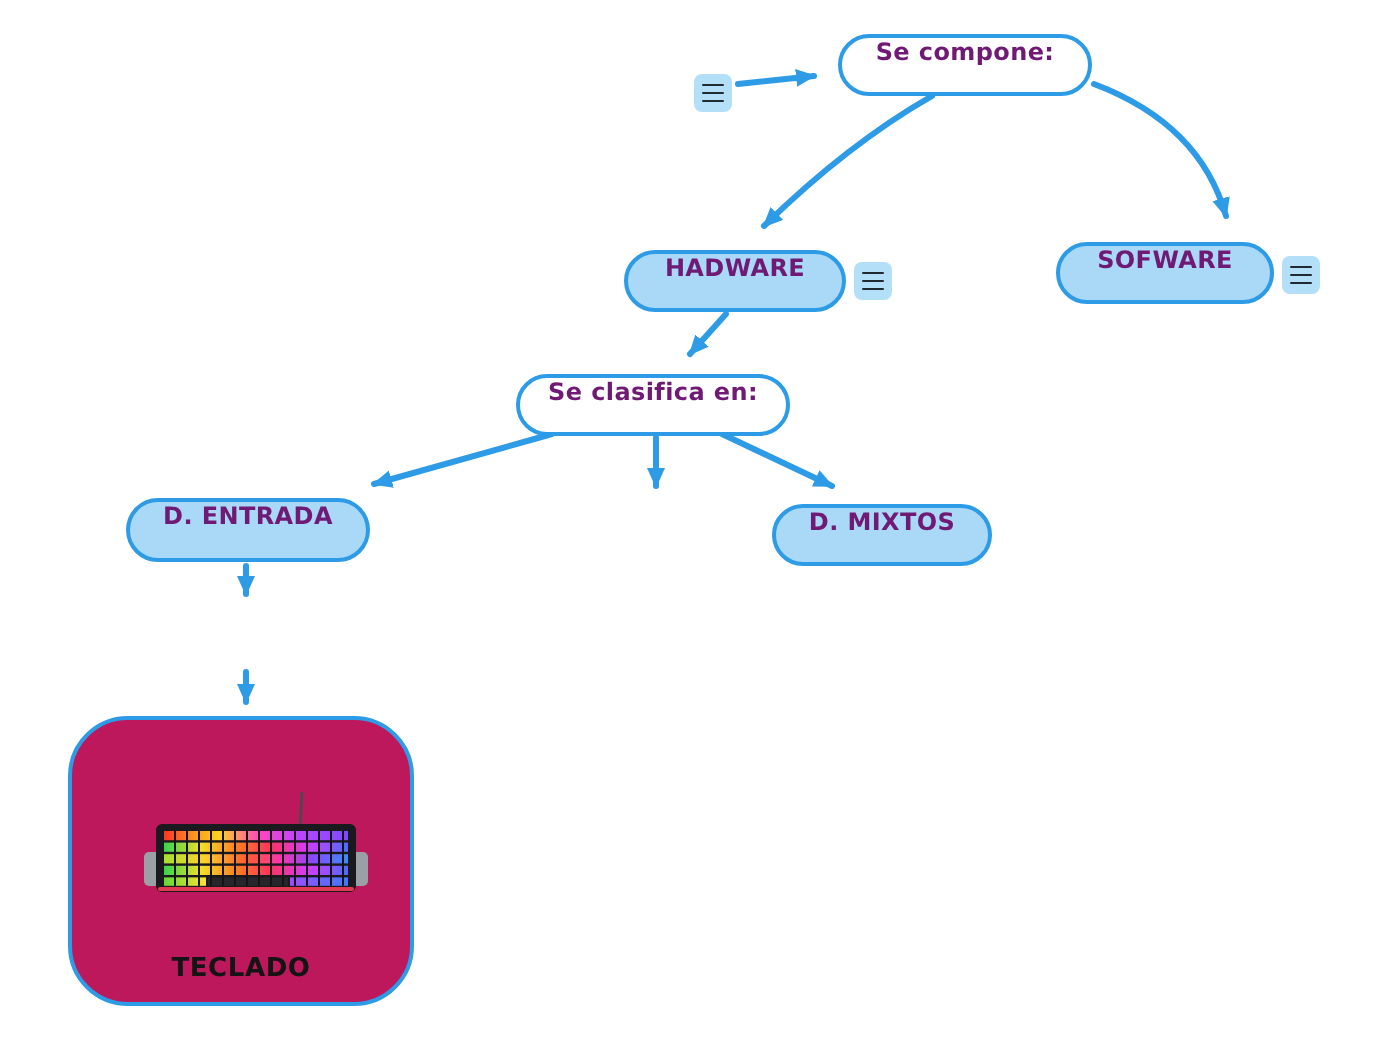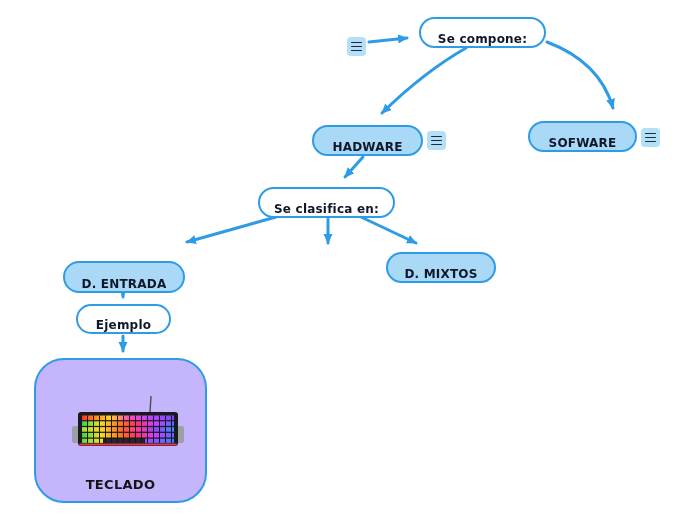--- a/index.html
+++ b/index.html
@@ -2,49 +2,49 @@
 <html><head>
 <meta charset="utf-8">
 <style>
   html,body{margin:0;padding:0;background:#fff;}
   .canvas{
     position:relative;width:696px;height:520px;background:#ffffff;overflow:hidden;
     font-family:"DejaVu Sans","Liberation Sans",sans-serif;
   }
   .edges{position:absolute;left:0;top:0;width:696px;height:520px;}
   .node{
-    position:absolute;display:flex;align-items:flex-end;justify-content:center;
+    position:absolute;display:flex;align-items:flex-start;justify-content:center;
     border:2px solid #2e9be6;border-radius:16px;box-sizing:border-box;
-    font-weight:bold;font-size:12px;color:#0f172a;background:#ffffff;
+    font-weight:bold;font-size:12px;color:#701a75;background:#ffffff;
     letter-spacing:.2px;white-space:nowrap;
   }
   .node.filled{background:#a9d9f7;}
   .menu-btn{
     position:absolute;width:19px;height:19px;background:#b3dff9;border-radius:4px;
     display:flex;flex-direction:column;align-items:center;justify-content:center;gap:2.5px;
     box-sizing:border-box;
   }
   .menu-btn .bar{width:11px;height:1.6px;background:#1f2a33;border-radius:1px;}
   
   #n-computador {left:212px;top:31px; width:130px;height:30px;}
   #n-secompone  {left:419px;top:17px; width:127px;height:31px;}
   #n-hadware    {left:312px;top:125px;width:111px;height:31px;}
   #n-sofware    {left:528px;top:121px;width:109px;height:31px;}
   #n-seclasifica{left:258px;top:187px;width:137px;height:31px;}
-  #n-dentrada   {left:63px; top:249px;width:122px;height:32px;margin-top:12px;}
+  #n-dentrada   {left:63px; top:249px;width:122px;height:32px;}
   #n-dsalida    {left:272px;top:252px;width:110px;height:31px;}
   #n-dmixtos    {left:386px;top:252px;width:110px;height:31px;}
   #n-ejemplo    {left:76px; top:304px;width:95px; height:30px;}
   #m-computador {left:347px;top:37px;}
   #m-hadware    {left:427px;top:131px;}
   #m-sofware    {left:641px;top:128px;}
   
   #box-teclado{
     position:absolute;left:34px;top:358px;width:173px;height:145px;
-    border:2px solid #2e9be6;border-radius:30px;background:#c4b5fd;box-sizing:border-box;
+    border:2px solid #2e9be6;border-radius:30px;background:#be185d;box-sizing:border-box;
   }
   #box-teclado .caption{
     position:absolute;left:0;right:0;bottom:9px;text-align:center;
     font-weight:bold;font-size:13px;color:#141414;letter-spacing:.3px;
   }
   #kb-svg{position:absolute;left:34px;top:35px;}
 </style>
 </head>
 <body>
 
@@ -103,23 +103,20 @@
 
   <div class="node filled" id="n-dentrada">
     <span>D. ENTRADA</span>
   </div>
 
 
   <div class="node filled" id="n-dmixtos">
     <span>D. MIXTOS</span>
   </div>
 
-  <div class="node" id="n-ejemplo">
-    <span>Ejemplo</span>
-  </div>
 
   <div id="box-teclado">
     <svg id="kb-svg" width="116" height="58" viewBox="0 0 116 58">
       <defs>
         <linearGradient id="kg1" x1="0" y1="0" x2="1" y2="0">
           <stop offset="0" stop-color="#ff3326"></stop>
             <stop offset="0.15" stop-color="#ff8d1f"></stop>
           <stop offset="0.3" stop-color="#ffd41f"></stop>
             <stop offset="0.52" stop-color="#ff45c0"></stop>
           <stop offset="0.72" stop-color="#c044ff"></stop>

